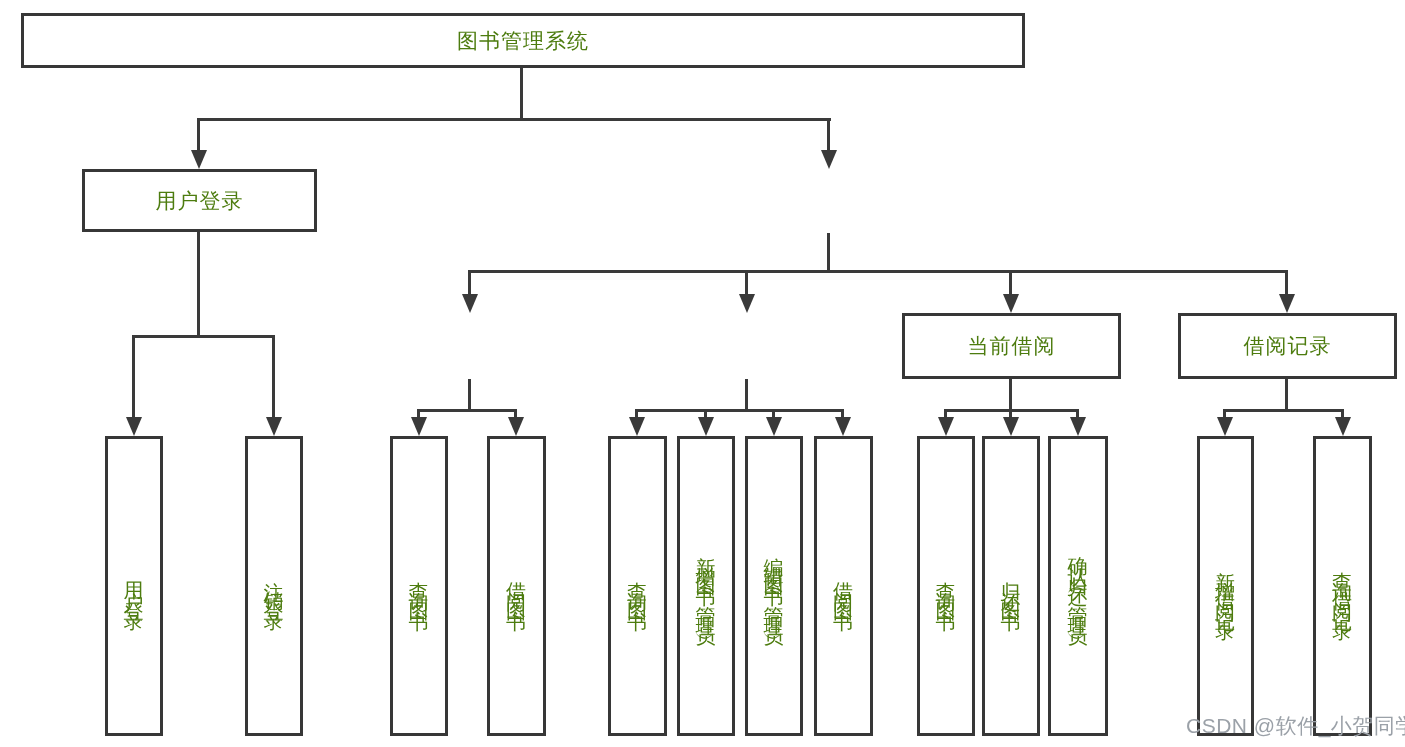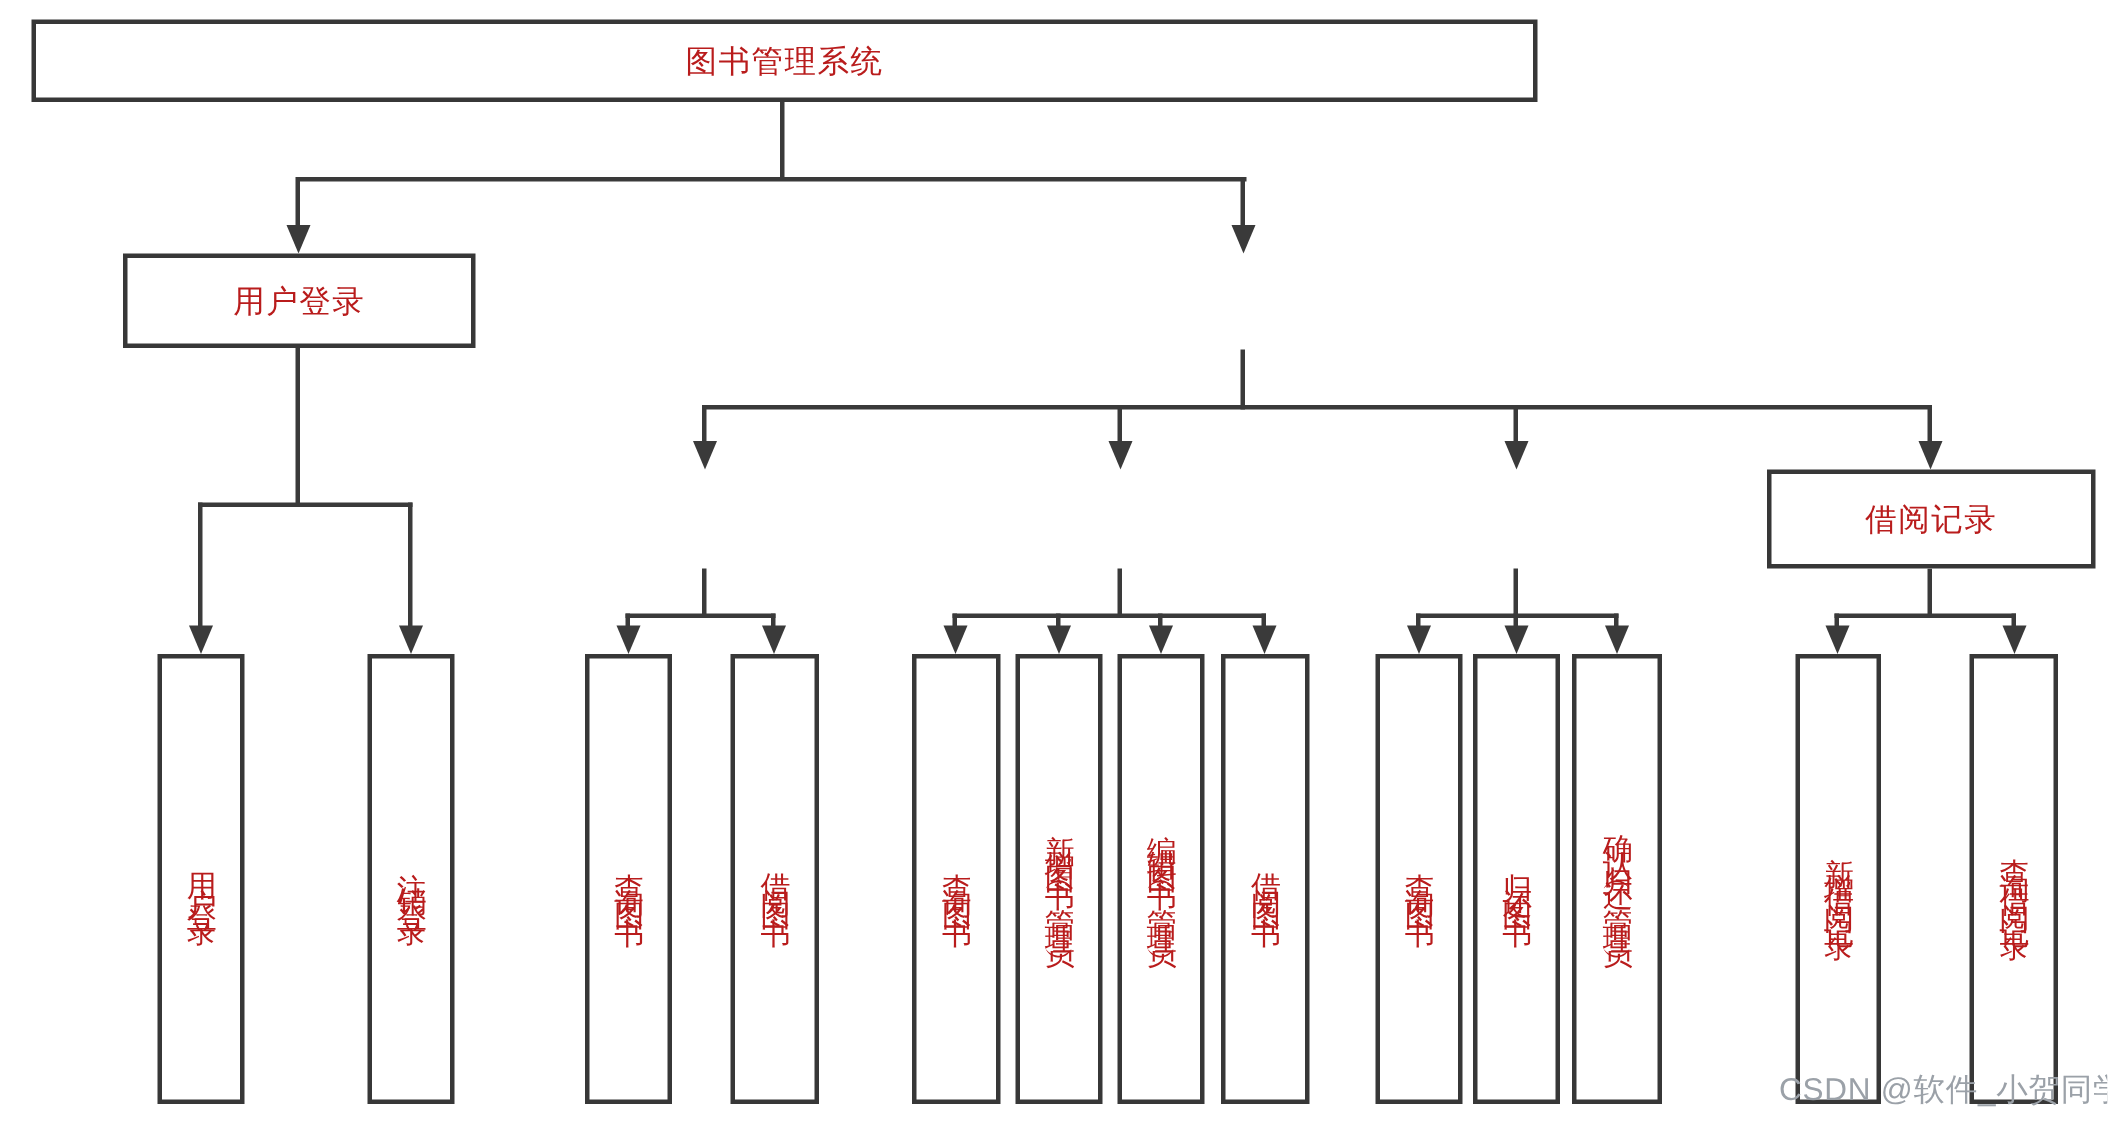--- a/index.html
+++ b/index.html
@@ -3,21 +3,21 @@
 <meta charset="utf-8">
 <style>
   html,body{margin:0;padding:0;background:#ffffff;}
   #canvas{
     position:relative;width:1405px;height:747px;background:#ffffff;overflow:hidden;
     font-family:"Liberation Sans",sans-serif;color:#303030;
   }
   .box{
     position:absolute;box-sizing:border-box;background:#ffffff;
     border:3px solid #373737;display:flex;align-items:center;justify-content:center;
-    font-size:21px;letter-spacing:1px;color:#b91c1c;z-index:2;
+    font-size:21px;letter-spacing:1px;color:#4d7c0f;z-index:2;
   }
   .box.v span{
     writing-mode:vertical-rl;text-orientation:mixed;
     font-size:20px;letter-spacing:10px;line-height:1;
   }
   .ln{position:absolute;background:#3a3a3a;z-index:1;}
   .ah{
     position:absolute;width:0;height:0;z-index:1;
     border-left:8px solid transparent;border-right:8px solid transparent;
     border-top:19px solid #3a3a3a;
@@ -58,20 +58,23 @@
   <div class="ln" style="left:468px;top:270px;width:820px;height:3px"></div>
   <div class="ln" style="left:468px;top:270px;width:3px;height:26px"></div>
   <div class="ah" style="left:462px;top:294px"></div>
   <div class="ln" style="left:745px;top:270px;width:3px;height:26px"></div>
   <div class="ah" style="left:739px;top:294px"></div>
   <div class="ln" style="left:1009px;top:270px;width:3px;height:26px"></div>
   <div class="ah" style="left:1003px;top:294px"></div>
   <div class="ln" style="left:1285px;top:270px;width:3px;height:26px"></div>
   <div class="ah" style="left:1279px;top:294px"></div>
 
+  <div class="box" style="left:902px;top:313px;width:219px;height:66px">
+    <span>当前借阅</span>
+  </div>
   <div class="box" style="left:1178px;top:313px;width:219px;height:66px">
     <span>借阅记录</span>
   </div>
 
   <div class="ln" style="left:468px;top:379px;width:3px;height:33px"></div>
   <div class="ln" style="left:417px;top:409px;width:100px;height:3px"></div>
   <div class="ln" style="left:417px;top:409px;width:3px;height:12px"></div>
   <div class="ah" style="left:411px;top:417px"></div>
   <div class="ln" style="left:514px;top:409px;width:3px;height:12px"></div>
   <div class="ah" style="left:508px;top:417px"></div>

